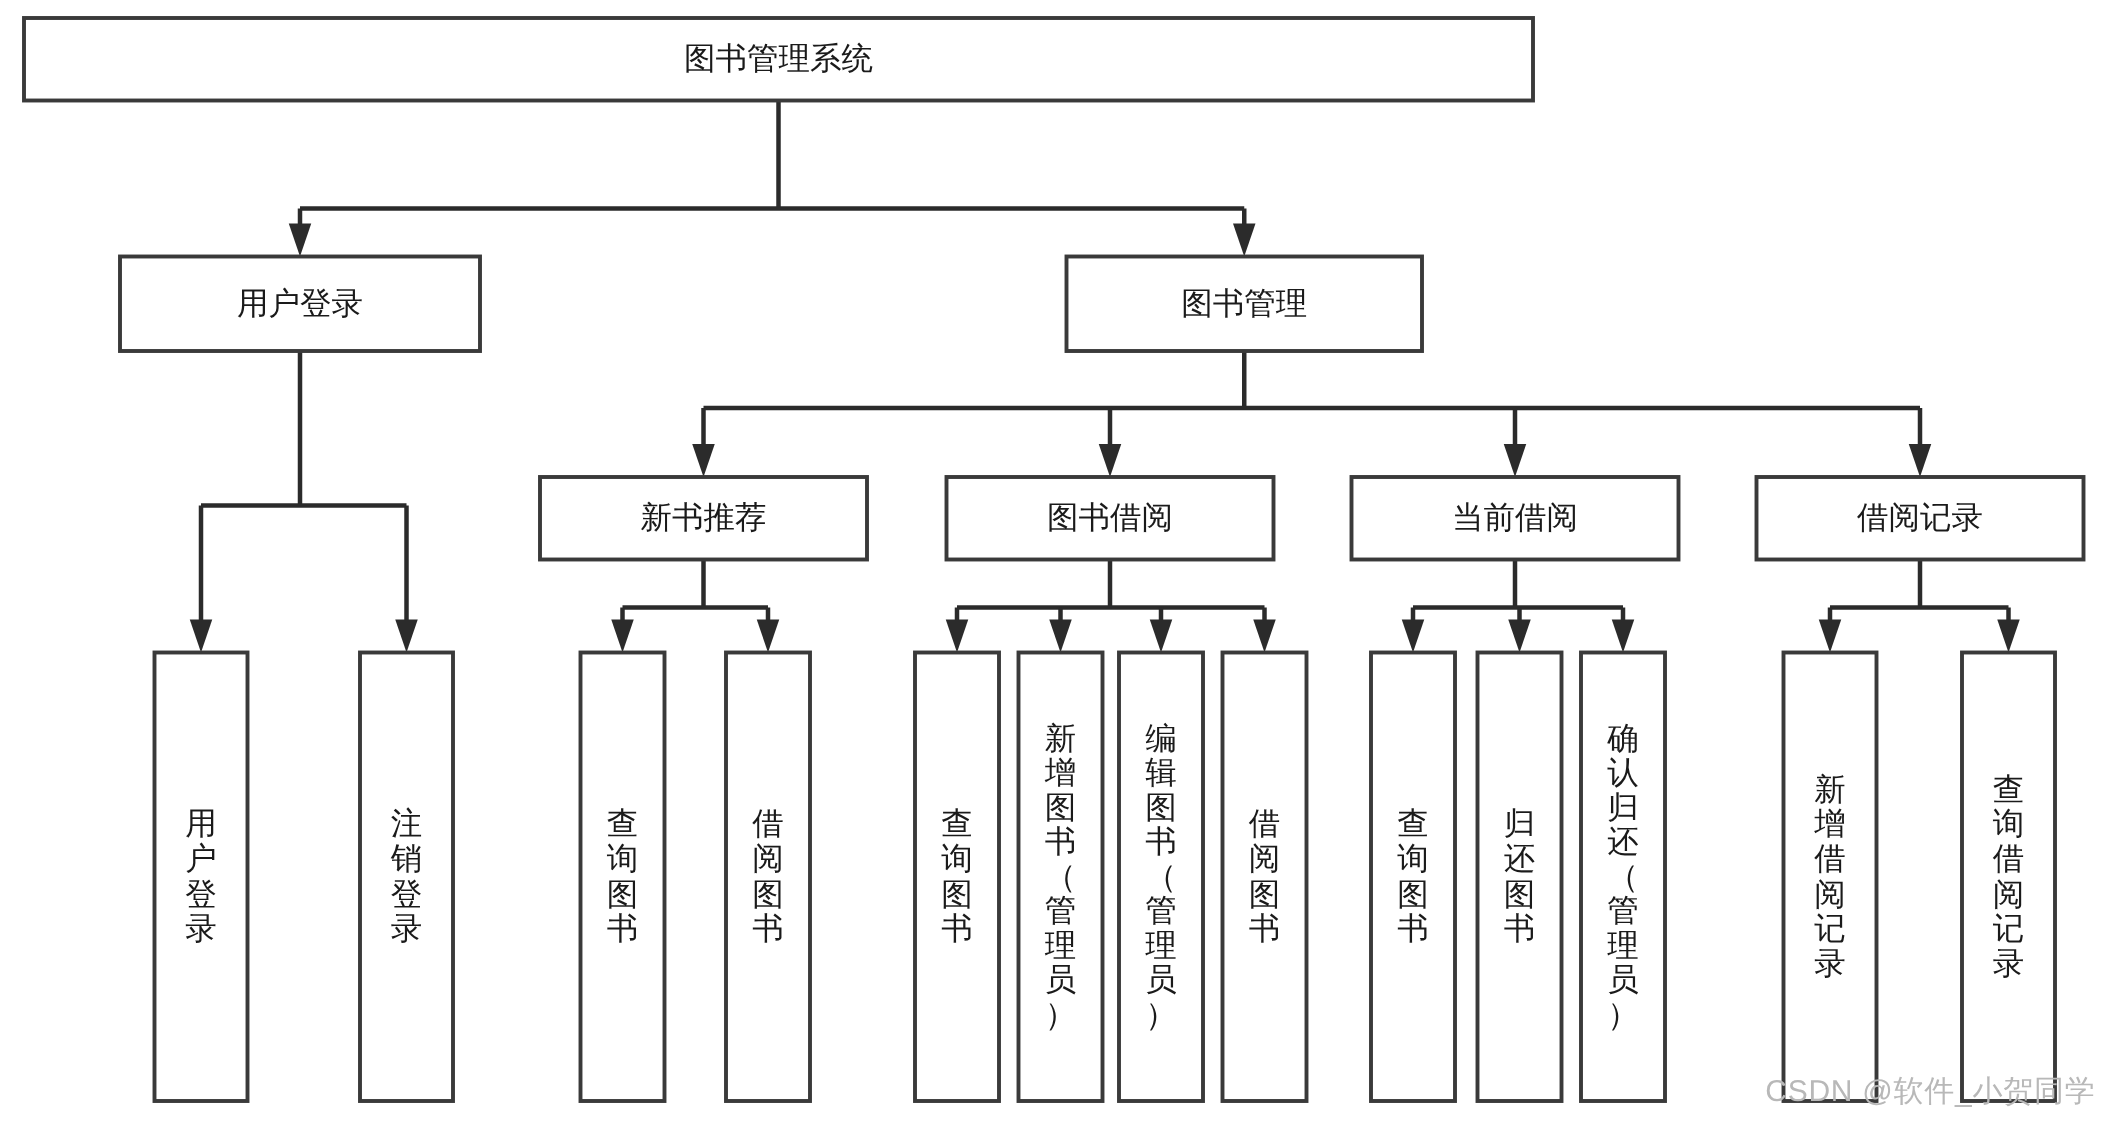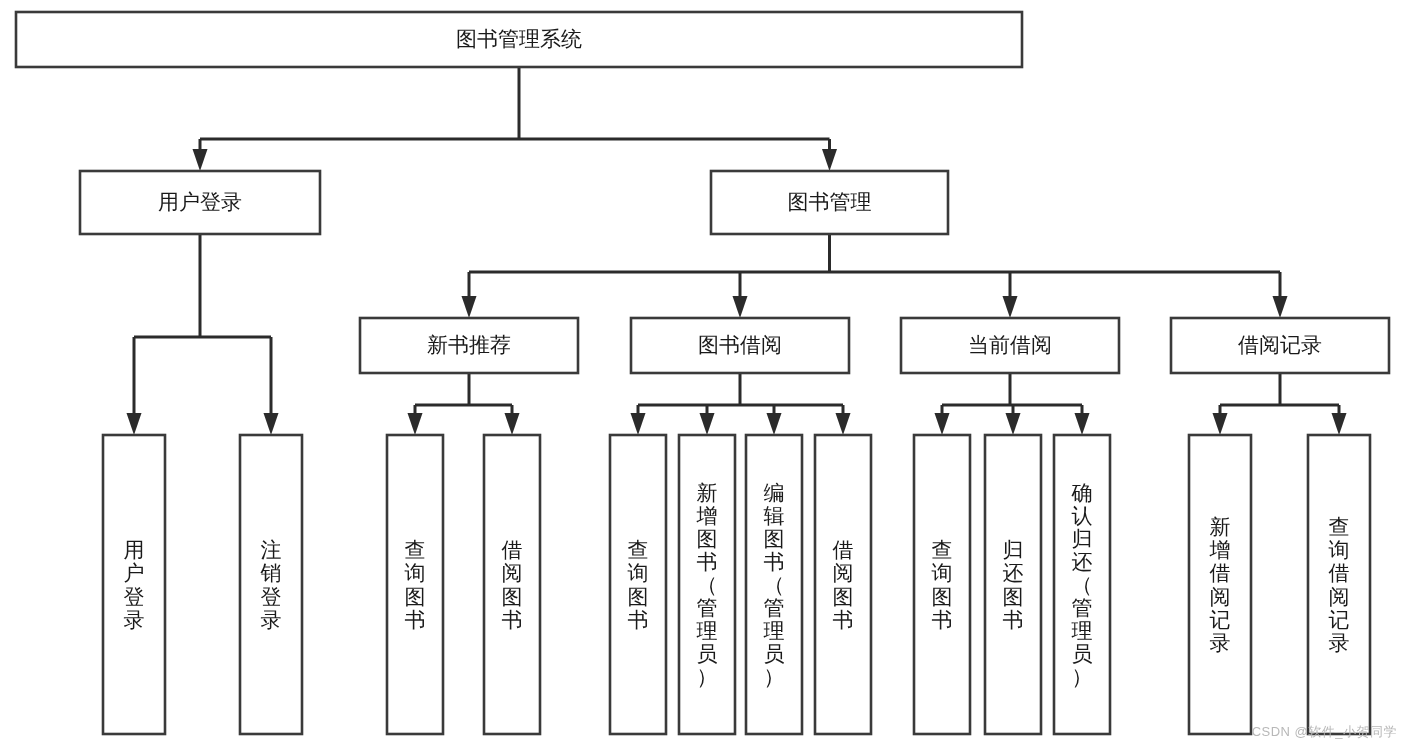--- a/index.html
+++ b/index.html
@@ -47,21 +47,21 @@
     font-size: 21px;
     fill: #1a1a1a;
     text-anchor: middle;
     dominant-baseline: middle;
   }
   .watermark {
     position: absolute;
     right: 8px;
     bottom: 6px;
     font-family: "Liberation Sans", "DejaVu Sans", sans-serif;
-    font-size: 13px;
+    font-size: 20px;
     color: #b8b8b8;
     letter-spacing: 0.5px;
     white-space: nowrap;
     user-select: none;
   }
   .vlabel-wrap {
     position: absolute;
     display: flex;
     flex-direction: column;
     align-items: center;

